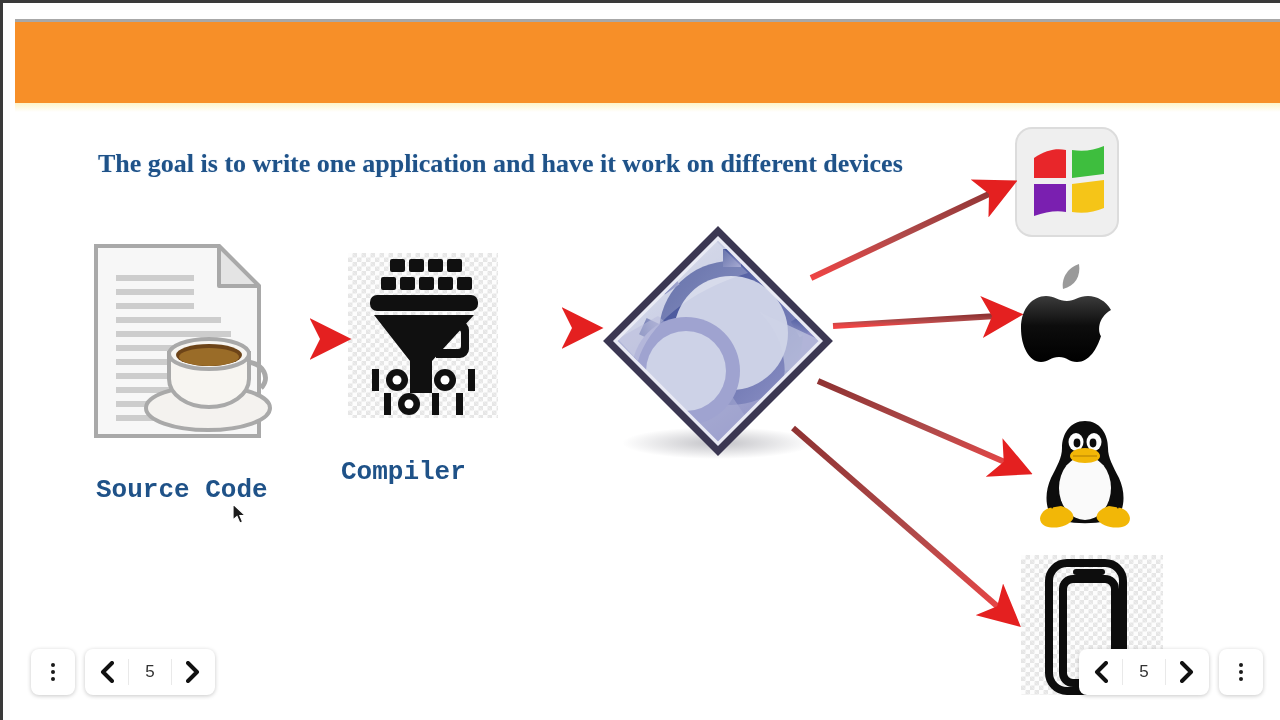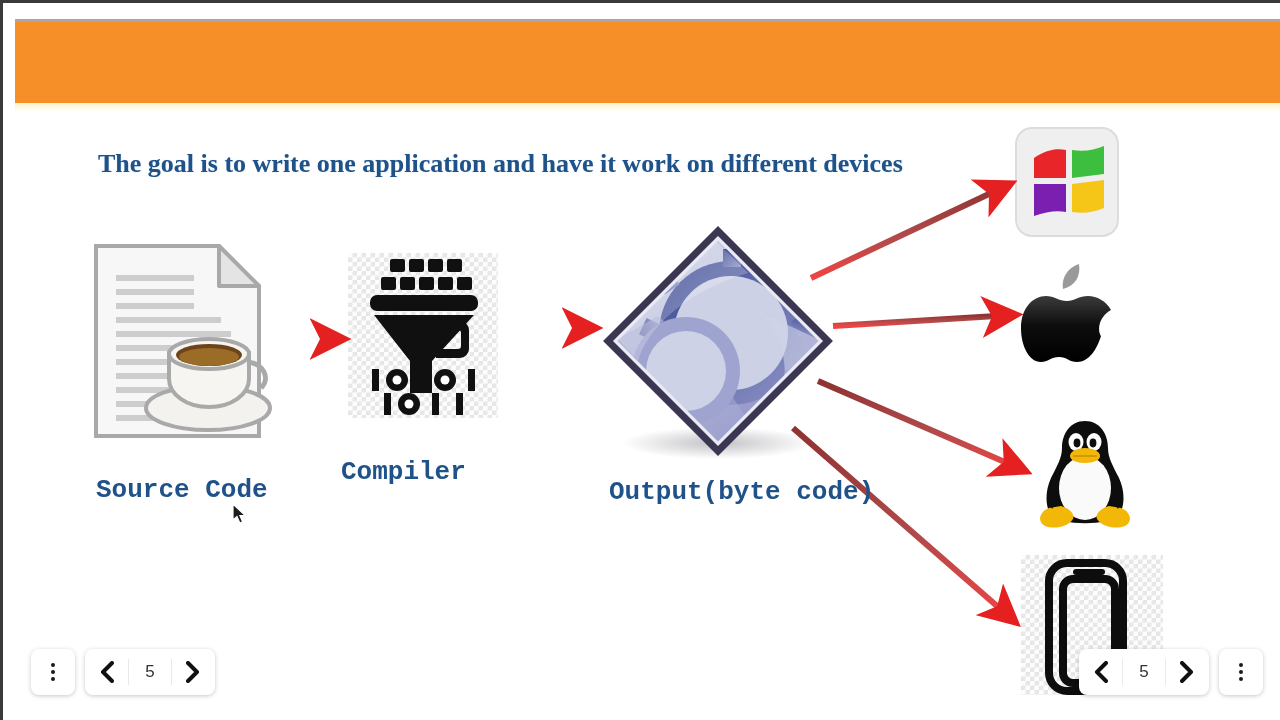--- a/index.html
+++ b/index.html
@@ -370,21 +370,20 @@
 
     <line x1="830" y1="323" x2="1010" y2="312" stroke="url(#shaft)" stroke-width="6" marker-end="url(#ah)"></line>
 
     <line x1="815" y1="378" x2="1020" y2="467" stroke="url(#shaft)" stroke-width="6" marker-end="url(#ah)"></line>
 
     <line x1="790" y1="425" x2="1010" y2="617" stroke="url(#shaft)" stroke-width="6" marker-end="url(#ah)"></line>
   </svg>
 
   <div class="stage-label" id="label-source">Source Code</div>
   <div class="stage-label" id="label-compiler">Compiler</div>
-  <div class="stage-label" id="label-output">Output(byte code)</div>
 
   <div class="nav-group" id="nav-left">
     <div class="pill">
       <div class="kebab-btn">
         <span class="kebab">
             <i></i>
             <i></i>
             <i></i>
           </span>
       </div>

